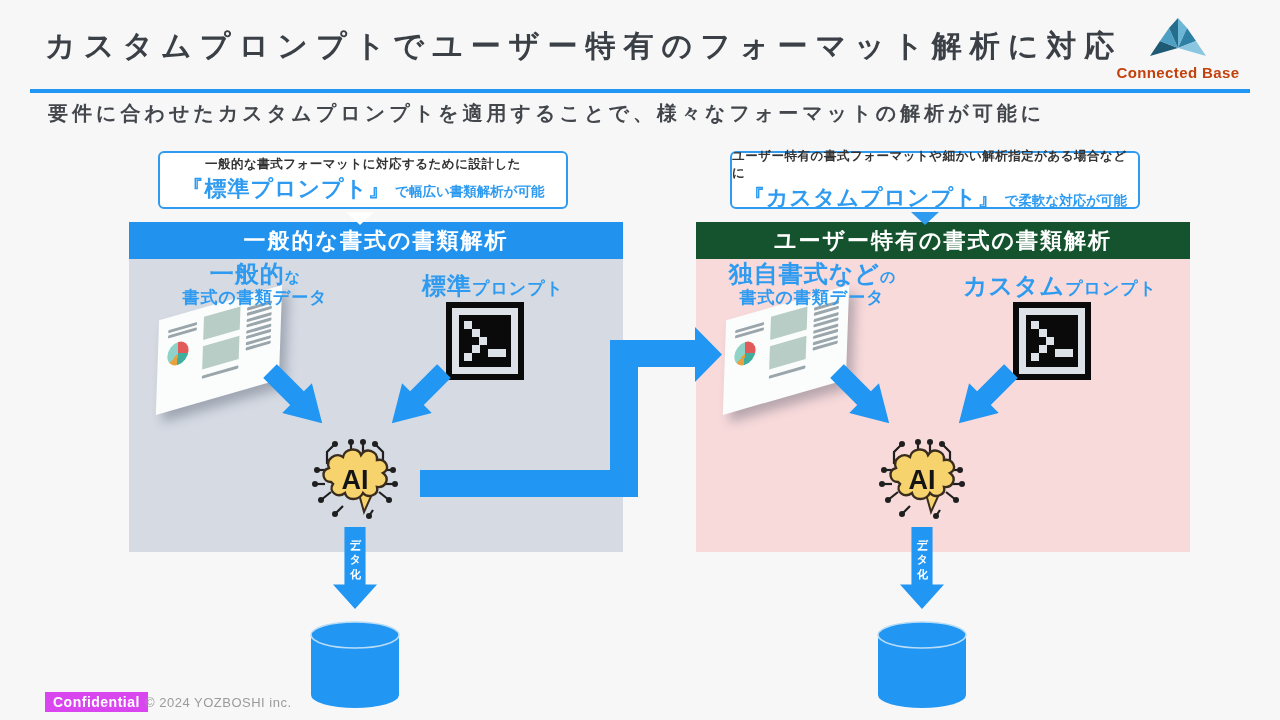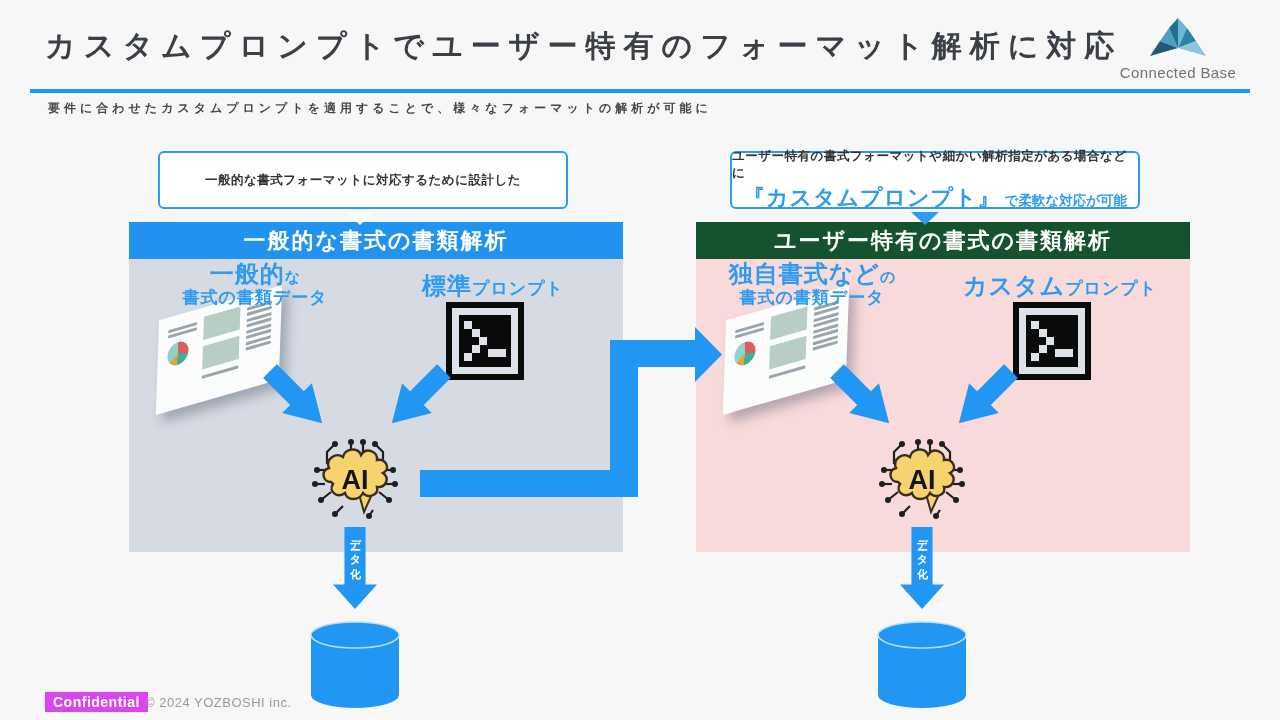--- a/index.html
+++ b/index.html
@@ -3,23 +3,23 @@
 <meta charset="utf-8">
 <style>
   html,body{margin:0;padding:0;width:1280px;height:720px;overflow:hidden;
     font-family:"Liberation Sans","DejaVu Sans",sans-serif;background:#f7f7f8;}
   .canvas{position:absolute;inset:0;width:1280px;height:719px;}
 
   
   .slide-title{position:absolute;left:45px;top:26px;font-size:30px;font-weight:bold;
     letter-spacing:8px;color:#3b4046;white-space:nowrap;}
   .logo{position:absolute;left:1098px;top:16px;width:160px;text-align:center;}
-  .logo-text{font-size:15px;font-weight:normal;color:#737373;letter-spacing:.4px;margin-top:2px;}
+  .logo-text{font-size:15px;font-weight:bold;color:#c2410c;letter-spacing:.4px;margin-top:2px;}
   .divider{position:absolute;left:30px;top:89px;width:1220px;height:4px;background:#2196f3;}
-  .slide-subtitle{position:absolute;left:48px;top:100px;font-size:12px;font-weight:bold;
+  .slide-subtitle{position:absolute;left:48px;top:100px;font-size:20px;font-weight:bold;
     letter-spacing:4px;color:#43474c;white-space:nowrap;}
 
   
   .callout{position:absolute;top:151px;width:410px;height:58px;background:#ffffff;
     border:2px solid #2e9bf0;border-radius:6px;box-sizing:border-box;
     display:flex;flex-direction:column;align-items:center;justify-content:center;z-index:6;}
   .callout.left{left:158px;} .callout.right{left:730px;}
   .callout .l1{font-size:12.5px;font-weight:bold;color:#333;letter-spacing:.5px;}
   .callout .l2{margin-top:1px;color:#2e9bf0;font-weight:bold;}
   .callout .l2 .big{font-size:22px;letter-spacing:1px;}
@@ -103,20 +103,23 @@
     </svg>
     <div class="logo-text">Connected Base</div>
   </div>
 
   <div class="divider"></div>
 
   <div class="slide-subtitle">要件に合わせたカスタムプロンプトを適用することで、様々なフォーマットの解析が可能に</div>
 
   <div class="callout left">
     <div class="l1">一般的な書式フォーマットに対応するために設計した</div>
+    <div class="l2">
+      <span class="big">『標準プロンプト』</span><span class="sm">で幅広い書類解析が可能</span>
+    </div>
   </div>
   <div class="tail left"></div>
 
   <div class="callout right">
     <div class="l1">ユーザー特有の書式フォーマットや細かい解析指定がある場合などに</div>
     <div class="l2">
       <span class="big">『カスタムプロンプト』</span><span class="sm">で柔軟な対応が可能</span>
     </div>
   </div>
   <div class="tail right"></div>

